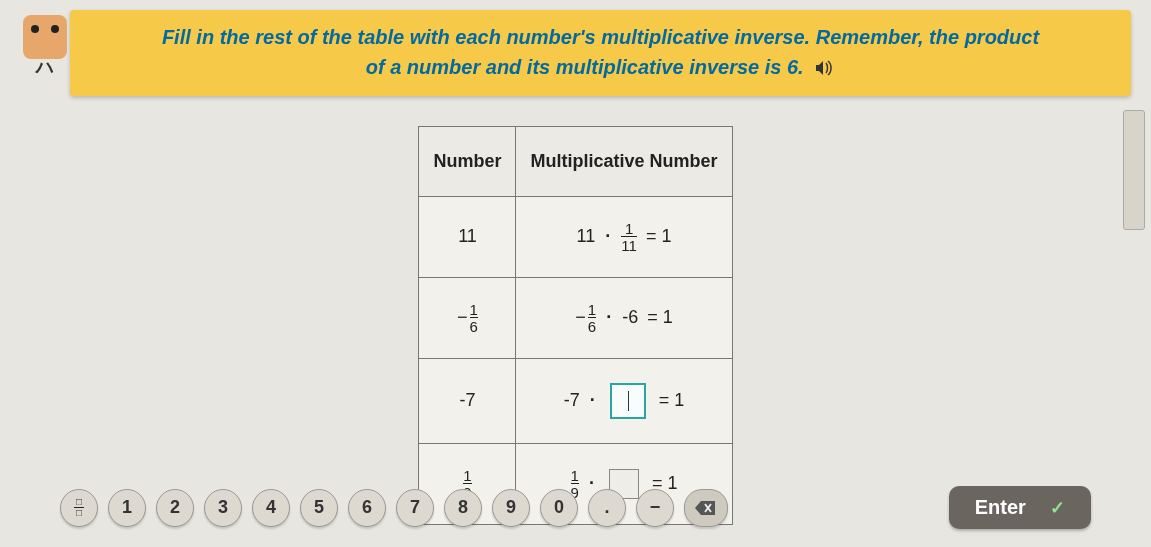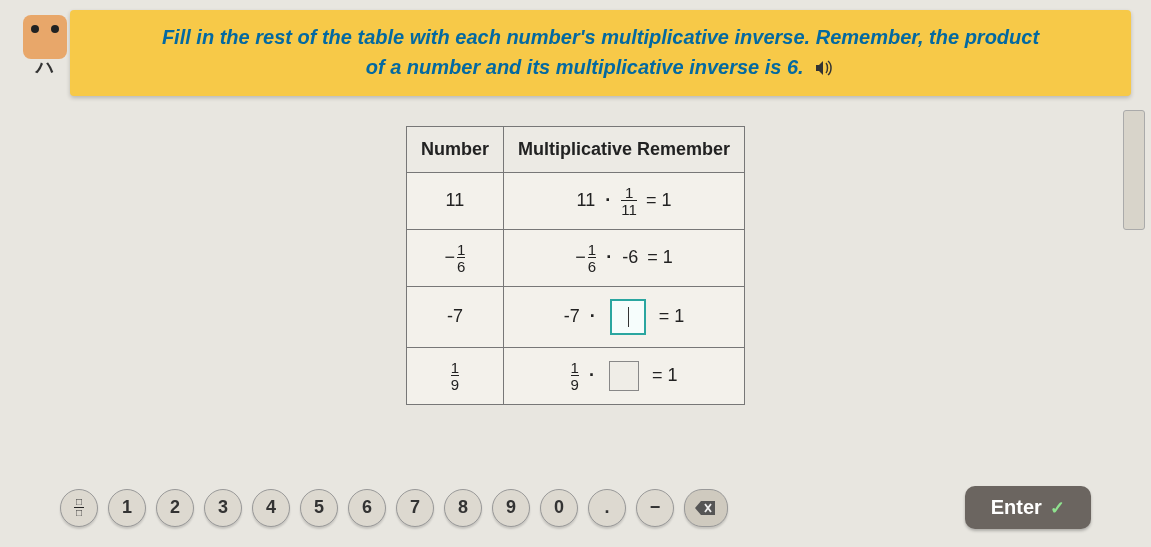--- a/index.html
+++ b/index.html
@@ -67,21 +67,21 @@
     display: flex;
     justify-content: center;
     margin-top: 30px;
   }
   table.mtab {
     border-collapse: collapse;
     background: #f3f1eb;
   }
   table.mtab th, table.mtab td {
     border: 1px solid #777;
-    padding: 12px 14px;
+    padding: 24px 14px;
     text-align: center;
     font-size: 18px;
     color: #222;
   }
   table.mtab th {
     font-weight: bold;
     background: #eceae4;
   }
   .frac {
     display: inline-block;
@@ -151,21 +151,21 @@
   .enter-btn {
     margin-left: auto;
     background: #6b6560;
     color: #fff;
     border-radius: 10px;
     padding: 10px 26px;
     font-size: 20px;
     font-weight: bold;
     display: flex;
     align-items: center;
-    gap: 8px;
+    gap: 24px;
     cursor: pointer;
     box-shadow: 0 2px 3px rgba(0,0,0,0.25);
   }
   .check { color: #8fe28f; font-size: 18px; }
   .side-widget {
     position: absolute;
     right: 6px;
     top: 110px;
     width: 22px;
     height: 120px;
@@ -192,21 +192,21 @@
         </svg>
     </span>
   </div>
 </div>
 
 <div class="main">
   <table class="mtab">
     <tbody>
         <tr>
       <th>Number</th>
-      <th>Multiplicative Remember</th>
+      <th>Multiplicative Number</th>
     </tr>
     <tr>
       <td>11</td>
       <td>
         <span>11</span>
         <span class="dot">·</span>
         <span class="frac">
           <span class="num">1</span>
           <span class="den">11</span>
         </span>

